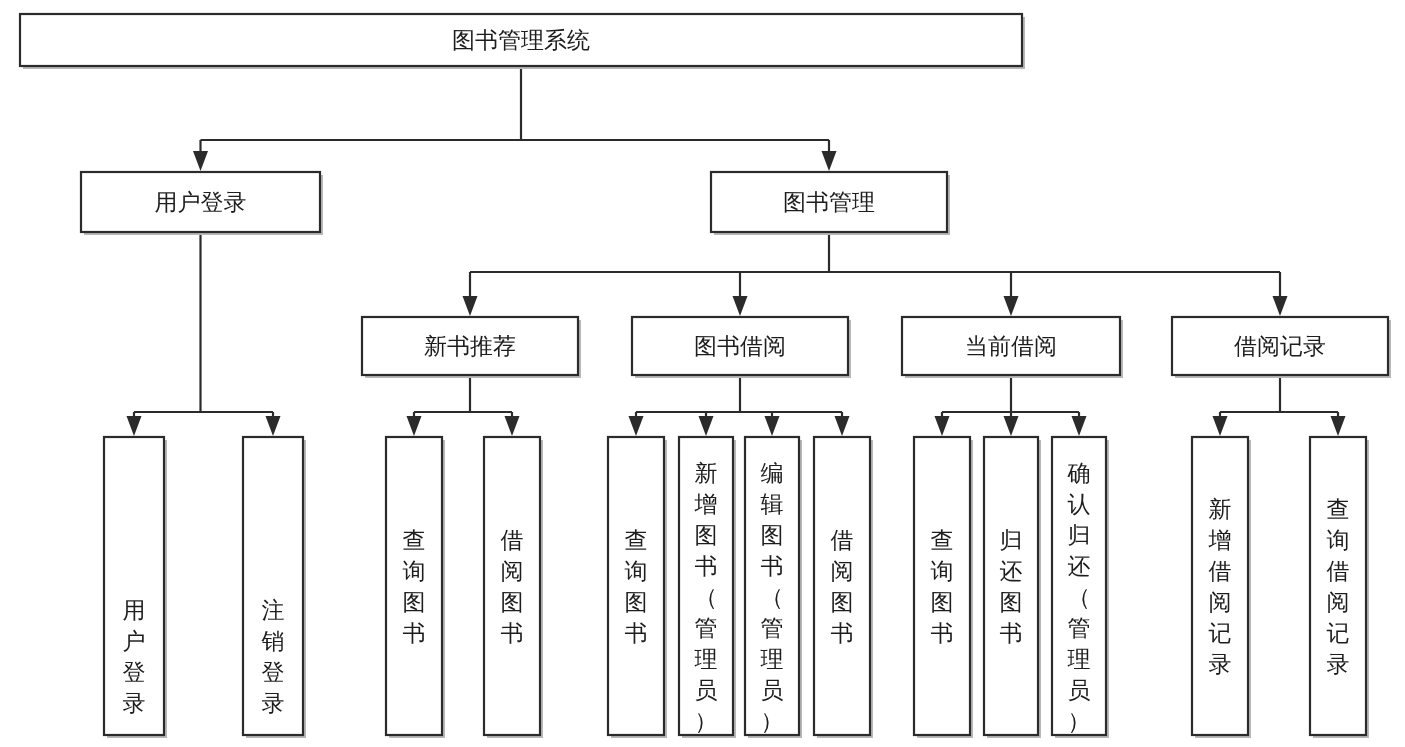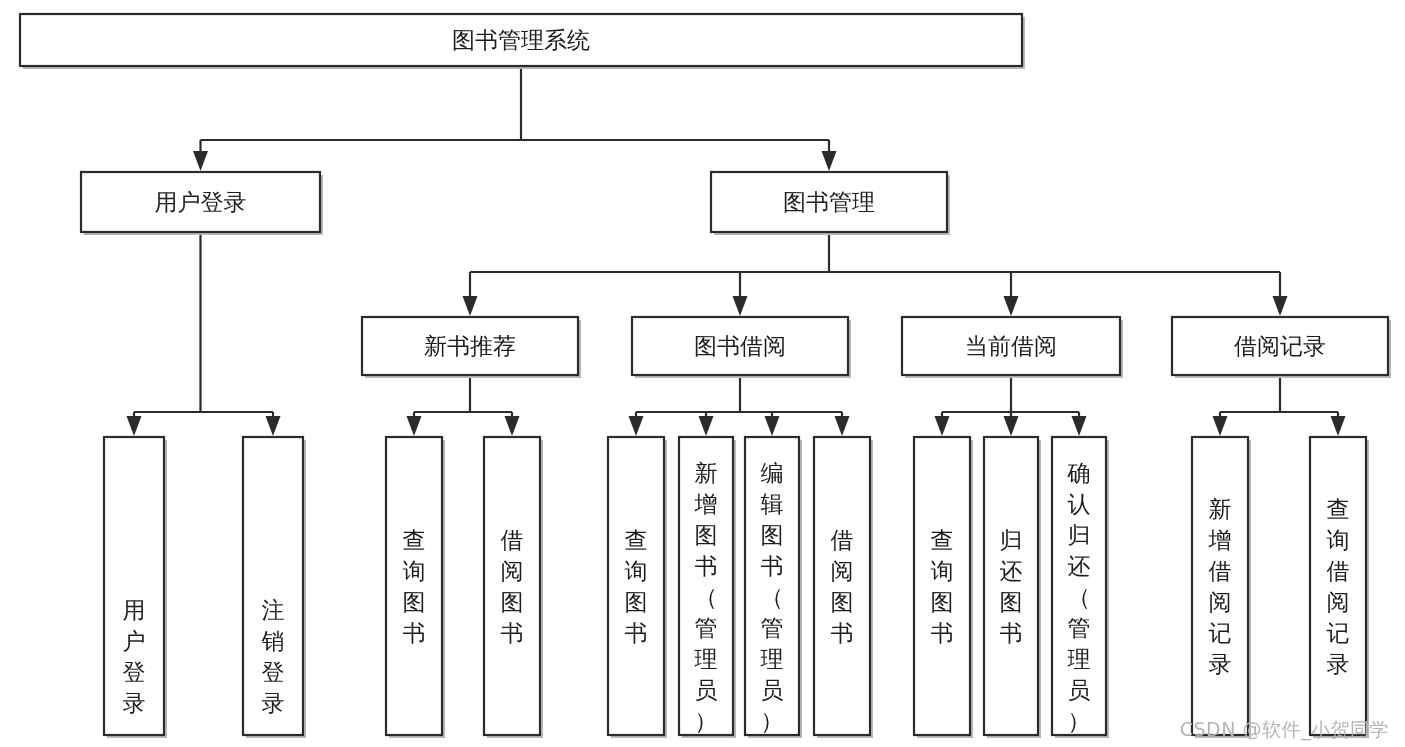--- a/index.html
+++ b/index.html
@@ -225,14 +225,13 @@
           <rect class="node-rect" x="1192" y="437" width="56" height="298"></rect>
           <text class="node-label-v" x="1220" y="517.18"><tspan x="1220" y="517.18">新</tspan><tspan x="1220" y="548.18">增</tspan><tspan x="1220" y="579.18">借</tspan><tspan x="1220" y="610.18">阅</tspan><tspan x="1220" y="641.18">记</tspan><tspan x="1220" y="672.18">录</tspan></text>
         </g>
         <g>
           <rect class="node-shadow" x="1313" y="440" width="56" height="298"></rect>
           <rect class="node-rect" x="1310" y="437" width="56" height="298"></rect>
           <text class="node-label-v" x="1338" y="517.18"><tspan x="1338" y="517.18">查</tspan><tspan x="1338" y="548.18">询</tspan><tspan x="1338" y="579.18">借</tspan><tspan x="1338" y="610.18">阅</tspan><tspan x="1338" y="641.18">记</tspan><tspan x="1338" y="672.18">录</tspan></text>
         </g>
       </g>
   </svg>
-  <div class="watermark">CSDN @软件_小贺同学</div>
 </div>
 
 </body></html>

